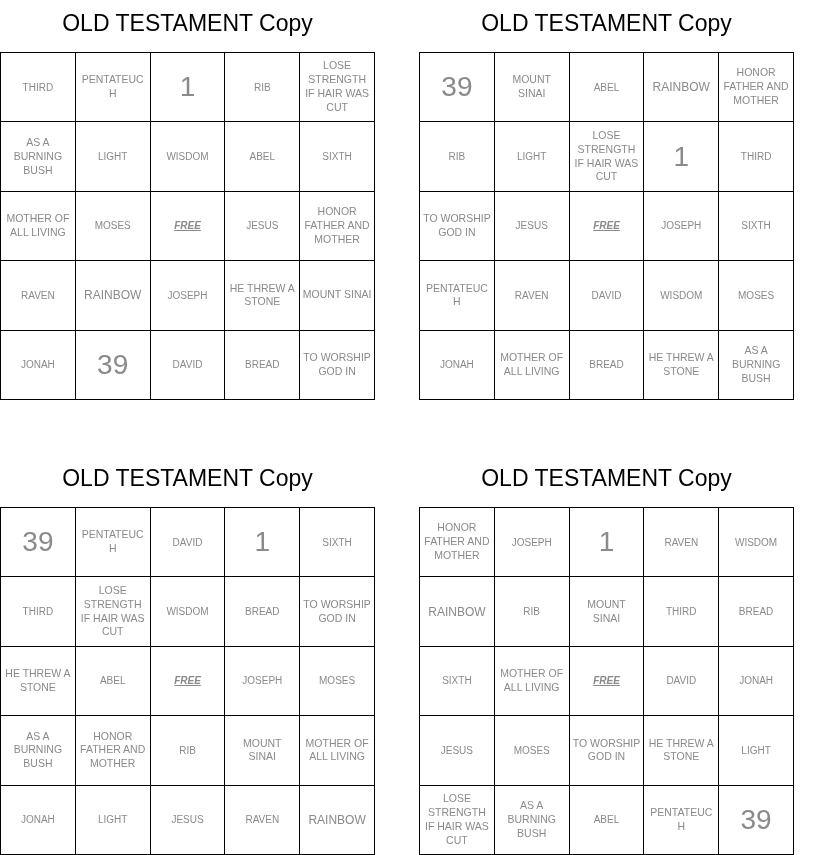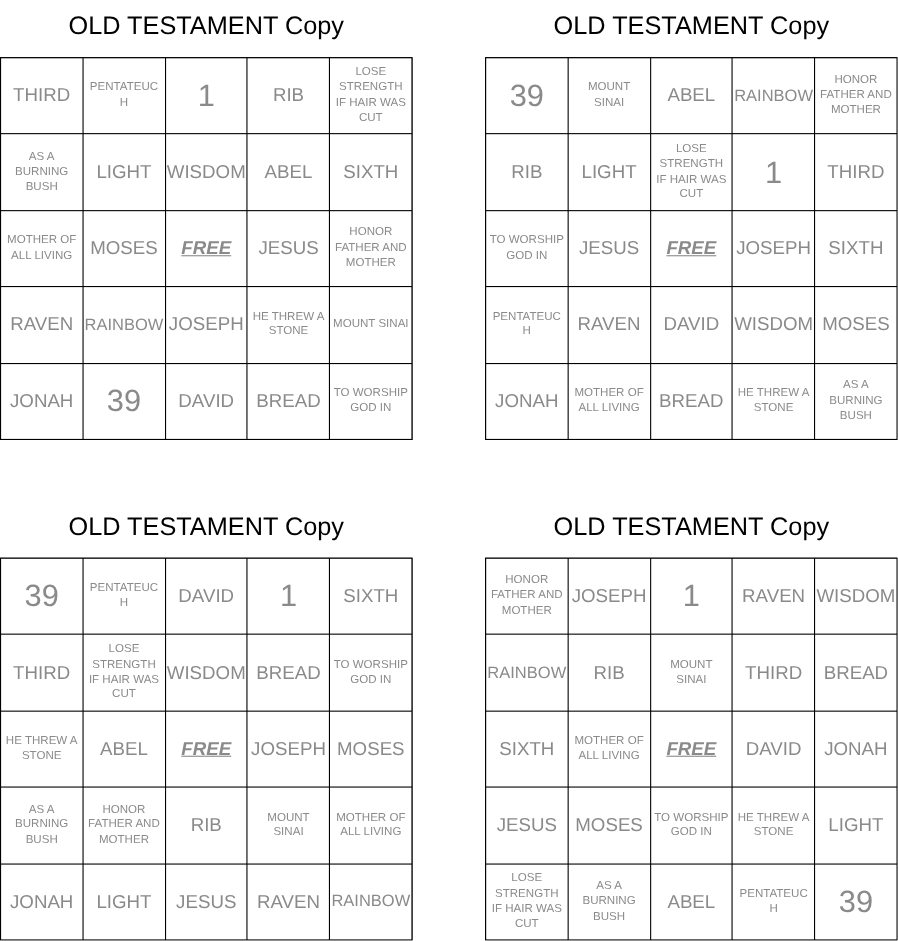--- a/index.html
+++ b/index.html
@@ -8,21 +8,21 @@
     background: #ffffff;
     font-family: "Liberation Sans", sans-serif;
   }
   .sheet {
     width: 816px;
     height: 855px;
     overflow: hidden;
   }
   .row {
     display: flex;
-    gap: 66px;
+    gap: 44px;
   }
   .row-top { margin-top: 9px; }
   .row-bottom { margin-top: 64px; }
   .card { width: 375px; }
   .card-title {
     text-align: center;
     font-size: 23px;
     line-height: 28px;
     margin-bottom: 15px;
     color: var(--title_text, #000);
@@ -44,22 +44,22 @@
     color: var(--cell_text, #8a8a8a);
     display: flex;
     align-items: center;
     justify-content: center;
     text-align: center;
     white-space: pre-line;
     padding: 1px 2px;
     overflow: hidden;
   }
   .s-xl { font-size: 28px; }
-  .s-lg { font-size: 17px; }
-  .s-md { font-size: 15px; }
+  .s-lg { font-size: 10px; }
+  .s-md { font-size: 12px; }
   .s-sm { font-size: 10.5px; line-height: 1.32; }
   .free { font-weight: bold; text-decoration: underline; font-style: italic; }
 </style>
 </head>
 <body>
 
 <div class="sheet">
   <div class="row row-top">
       <div class="card">
     <div class="card-title">OLD TESTAMENT Copy</div>

